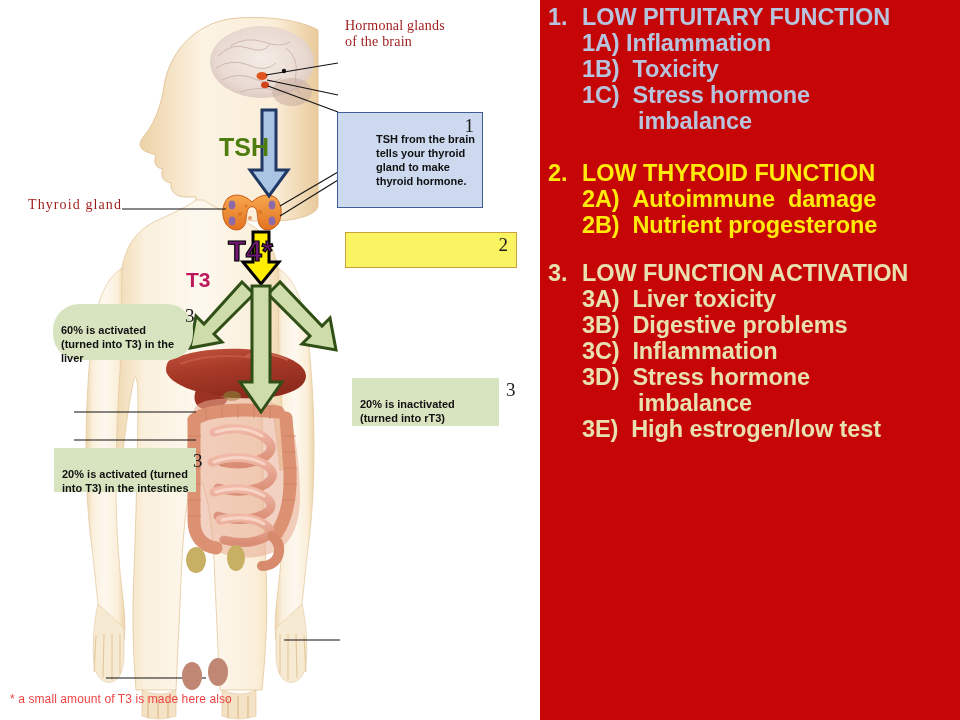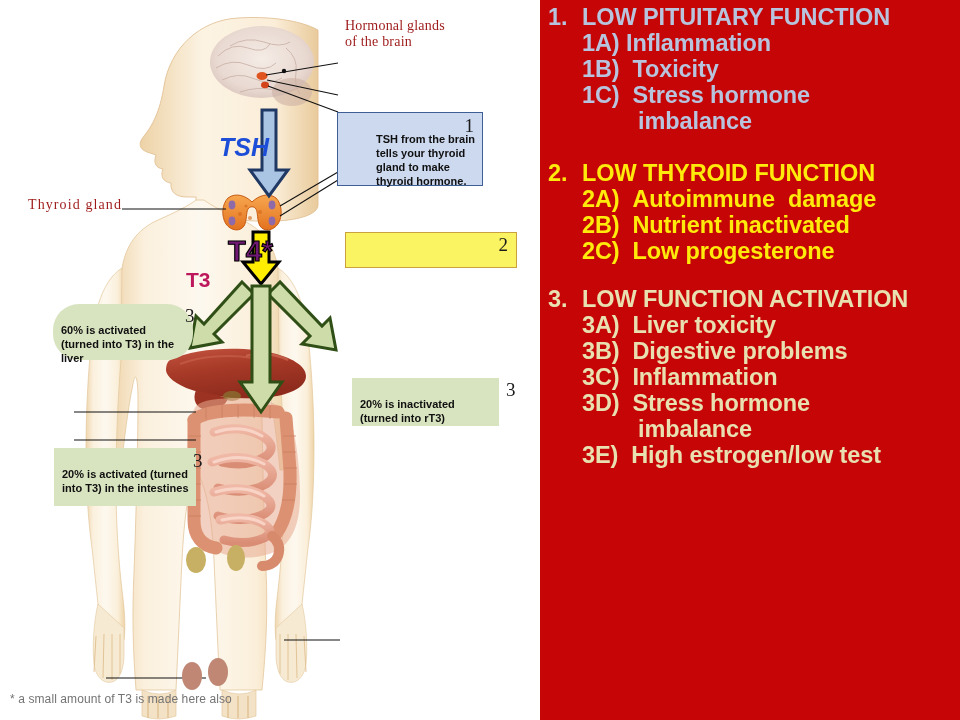--- a/index.html
+++ b/index.html
@@ -43,22 +43,21 @@
 
   
   .horm {
     position: absolute;
     font-weight: bold;
     font-family: "Liberation Sans", sans-serif;
   }
   #lbl-tsh {
     left: 219px; top: 133px;
     font-size: 25px;
-    color: #1d4ed8;
-    font-style: italic;
+    color: #4d7c0f;
   }
   #lbl-t4 {
     left: 228px; top: 235px;
     font-size: 29px;
     color: #701a75;
     -webkit-text-stroke: 1.1px #000;
     text-shadow: 0 0 1px #000;
   }
   #lbl-t3 {
     left: 186px; top: 268px;
@@ -80,57 +79,57 @@
   .box .num {
     position: absolute;
     font-family: "Liberation Serif", serif;
     font-weight: 400;
     font-size: 19px;
     color: #1b1b1b;
     right: 7px;
     top: 2px;
   }
   #box1 {
-    left: 337px; top: 112px; width: 146px; height: 74px;
+    left: 337px; top: 112px; width: 146px; height: 96px;
     background: #ccd9ef;
     border: 1px solid #3d5f96;
     padding-left: 38px;
   }
   #box1 .num { right: 8px; top: 1px; }
   #box2 {
     left: 345px; top: 232px; width: 172px; height: 36px;
     background: #fbf462;
     border: 1px solid #caa13f;
   }
   #box2 .num { right: 8px; top: 0px; }
   .greenbox {
     background: #d8e3bf;
     border: none;
   }
   #box3a { left: 53px;  top: 304px; width: 140px; height: 56px; border-radius: 26px; }
   #box3b { left: 352px; top: 378px; width: 147px; height: 48px; }
-  #box3c { left: 54px;  top: 448px; width: 142px; height: 58px; }
+  #box3c { left: 54px;  top: 448px; width: 142px; height: 44px; }
 
   .numout {
     position: absolute;
     font-family: "Liberation Serif", serif;
     font-size: 19px;
     color: #1b1b1b;
   }
   #num3a { left: 185px; top: 305px; }
   #num3b { left: 506px; top: 379px; }
   #num3c { left: 193px; top: 450px; }
 
   
   #footnote {
     position: absolute;
     left: 10px; top: 692px;
     font-family: "Liberation Sans", sans-serif;
     font-size: 12px;
-    color: #737373;
+    color: #ef4444;
     letter-spacing: .1px;
     text-align: center;
   }
 
   
   #redpanel {
     position: absolute;
     left: 540px; top: 0;
     width: 420px; height: 720px;
     background: #c60606;
@@ -496,26 +495,21 @@
         <span>LOW THYROID FUNCTION</span>
       </div>
       <div class="sec-row sec-item">
         <span>2A)</span>
         <span>&nbsp;&nbsp;</span>
         <span>Autoimmune  damage</span>
       </div>
       <div class="sec-row sec-item">
         <span>2B)</span>
         <span>&nbsp;&nbsp;</span>
-        <span>Nutrient inactivated</span>
-      </div>
-      <div class="sec-row sec-item">
-        <span>2C)</span>
-        <span>&nbsp;&nbsp;</span>
-        <span>Low progesterone</span>
+        <span>Nutrient progesterone</span>
       </div>
     </div>
 
     <div class="gap-sm"></div>
 
     <div class="sec" id="sec3">
       <div class="sec-row sec-head">
         <span class="mark">3.</span>
         <span>LOW FUNCTION ACTIVATION</span>
       </div>

